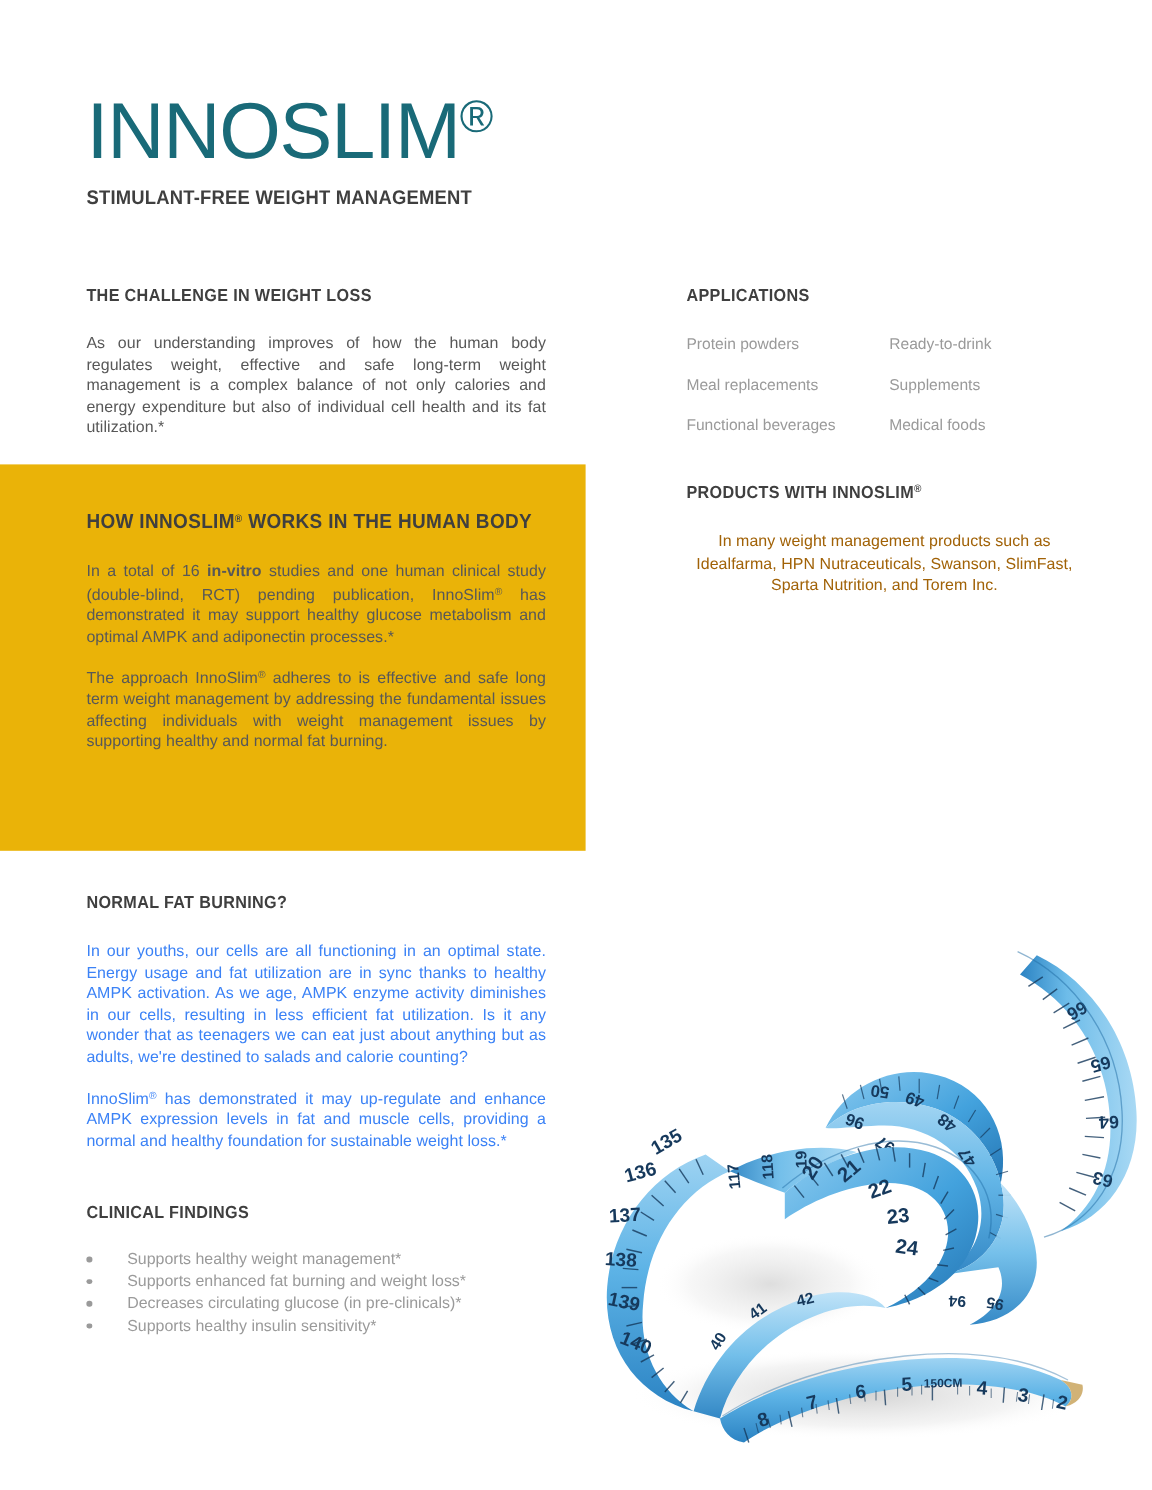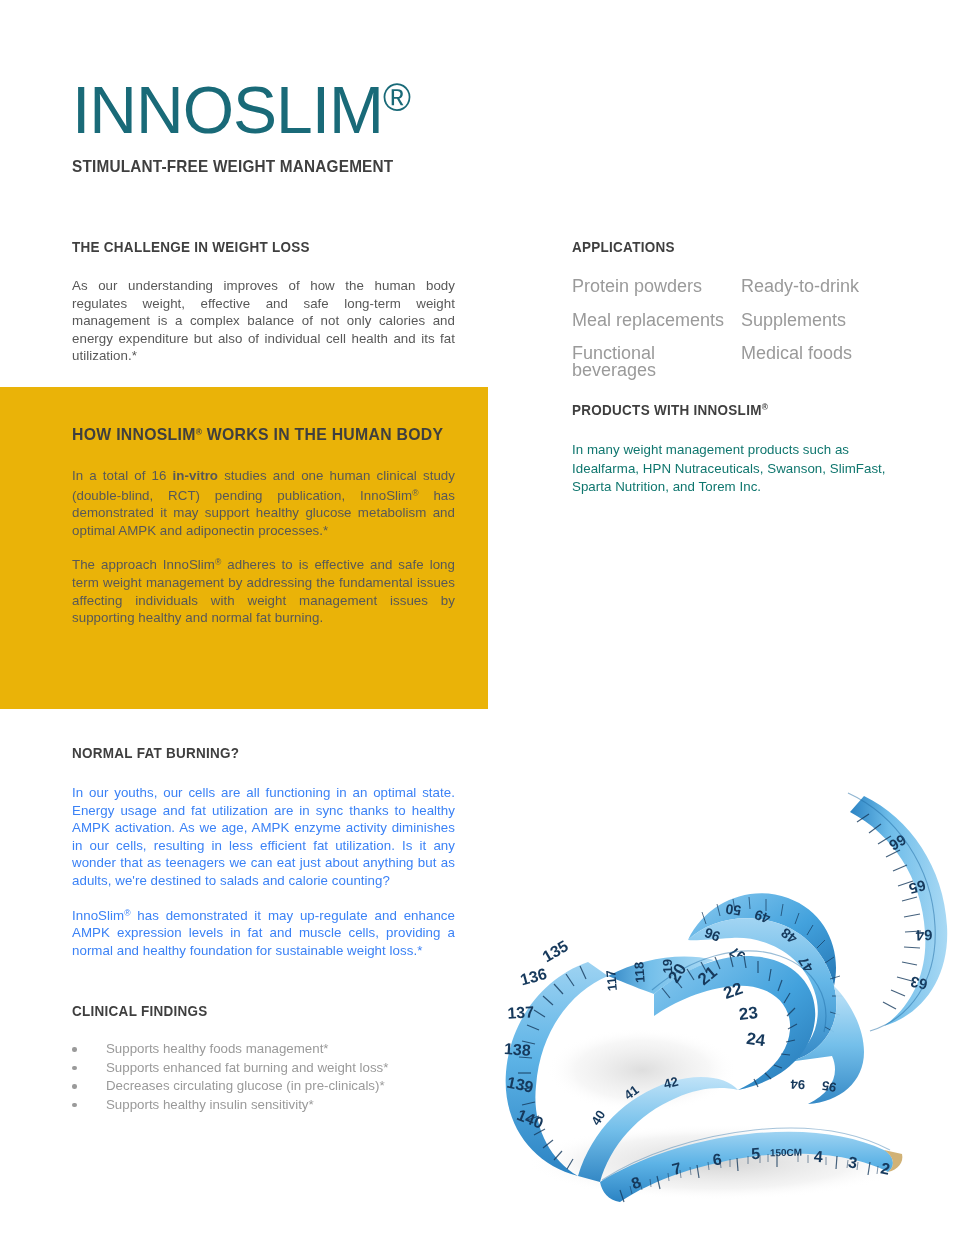--- a/index.html
+++ b/index.html
@@ -157,35 +157,35 @@
     top: 238px;
     width: 340px;
   }
   .app-grid {
     margin-top: 22px;
     display: grid;
     grid-template-columns: 169px 1fr;
     row-gap: 16.5px;
   }
   .app-item {
-    font-size: 18px;
+    font-size: 13px;
     line-height: 17px;
     color: #9a9a9a;
   }
 
   .products-block {
     position: absolute;
     left: 572px;
     top: 398px;
     width: 330px;
   }
   .products-block .body-p {
     margin-top: 22px;
-    color: #0f766e;
-    text-align: left;
+    color: #a16207;
+    text-align: center;
     line-height: 18.5px;
   }
 
   
   .tape-figure {
     position: absolute;
     left: 492px;
     top: 790px;
     width: 468px;
     height: 430px;
@@ -220,21 +220,21 @@
 
   <div class="fatburn-block">
     <div class="sec-head">NORMAL FAT BURNING?</div>
     <p class="body-p light">In our youths, our cells are all functioning in an optimal state. Energy usage and fat utilization are in sync thanks to healthy AMPK activation. As we age, AMPK enzyme activity diminishes in our cells, resulting in less efficient fat utilization. Is it any wonder that as teenagers we can eat just about anything but as adults, we're destined to salads and calorie counting?</p>
     <p class="body-p light"><span>InnoSlim</span><span class="reg-sm">®</span><span> has demonstrated it may up-regulate and enhance AMPK expression levels in fat and muscle cells, providing a normal and healthy foundation for sustainable weight loss.*</span></p>
   </div>
 
   <div class="findings-block">
     <div class="sec-head">CLINICAL FINDINGS</div>
     <ul class="findings-list">
-      <li><span class="dot"></span><span>Supports healthy foods management*</span></li>
+      <li><span class="dot"></span><span>Supports healthy weight management*</span></li>
       <li><span class="dot"></span><span>Supports enhanced fat burning and weight loss*</span></li>
       <li><span class="dot"></span><span>Decreases circulating glucose (in pre-clinicals)*</span></li>
       <li><span class="dot"></span><span>Supports healthy insulin sensitivity*</span></li>
     </ul>
   </div>
 
   <div class="applications-block">
     <div class="sec-head">APPLICATIONS</div>
     <div class="app-grid">
       <div class="app-item">Protein powders</div>

